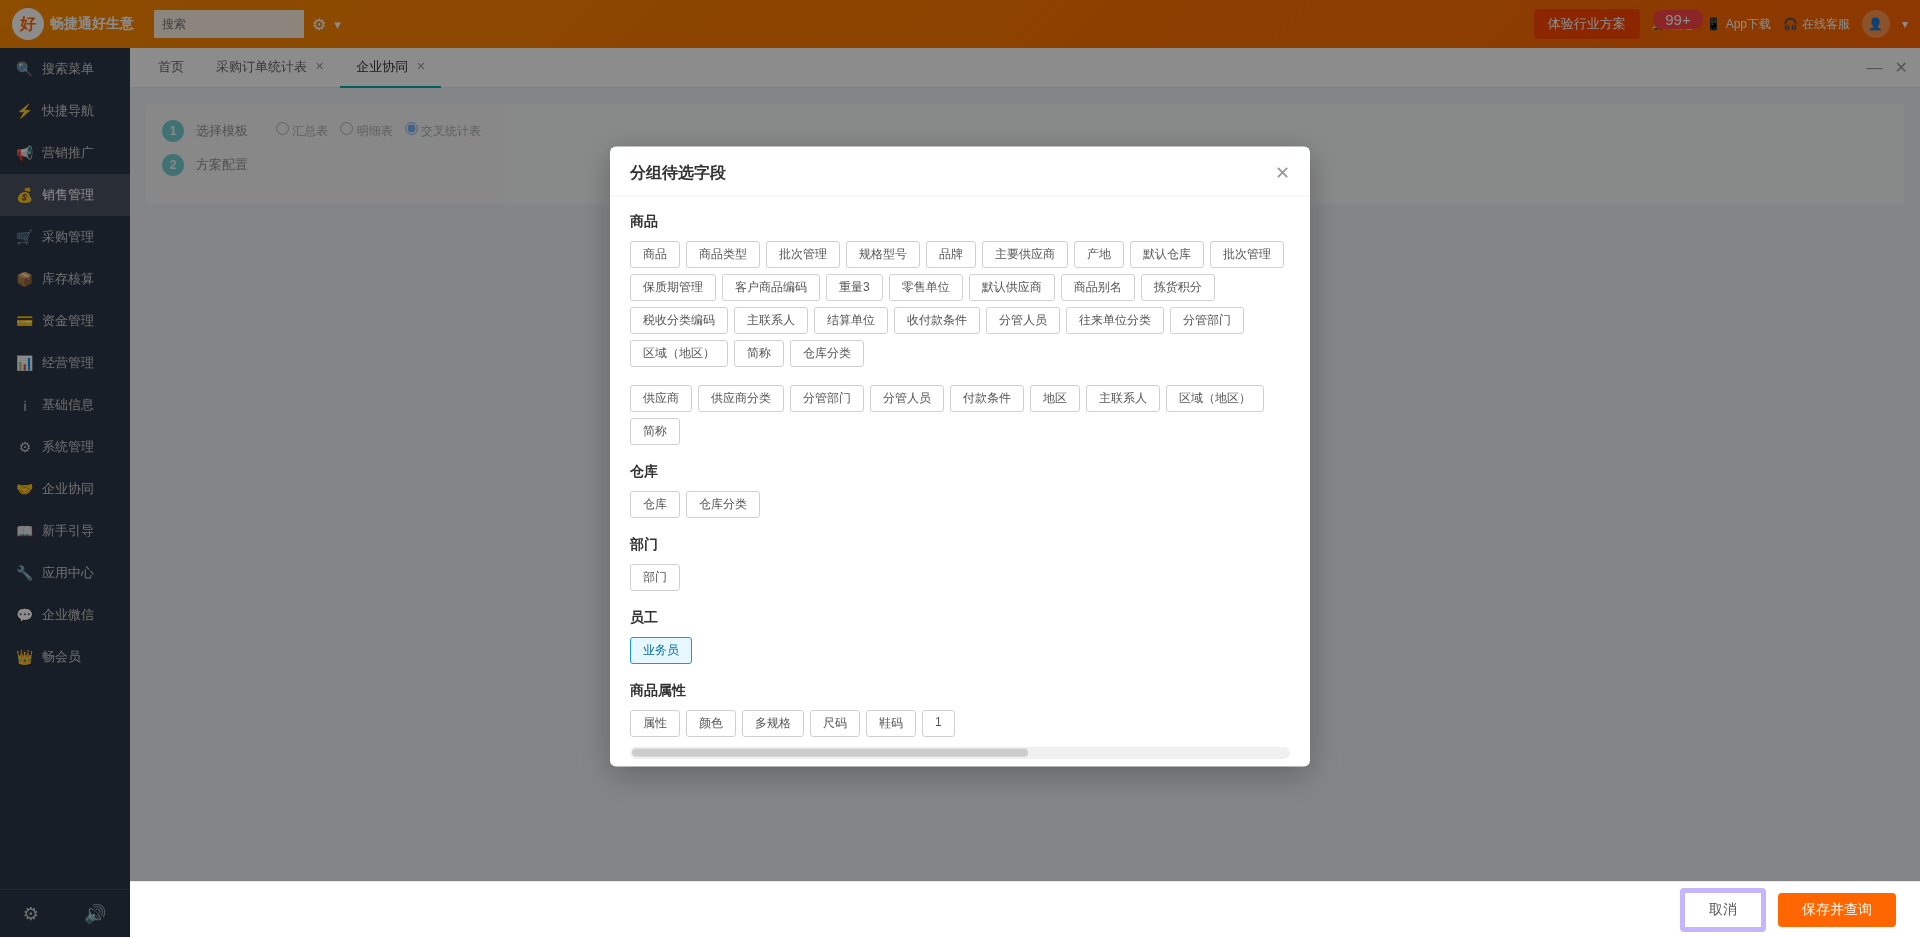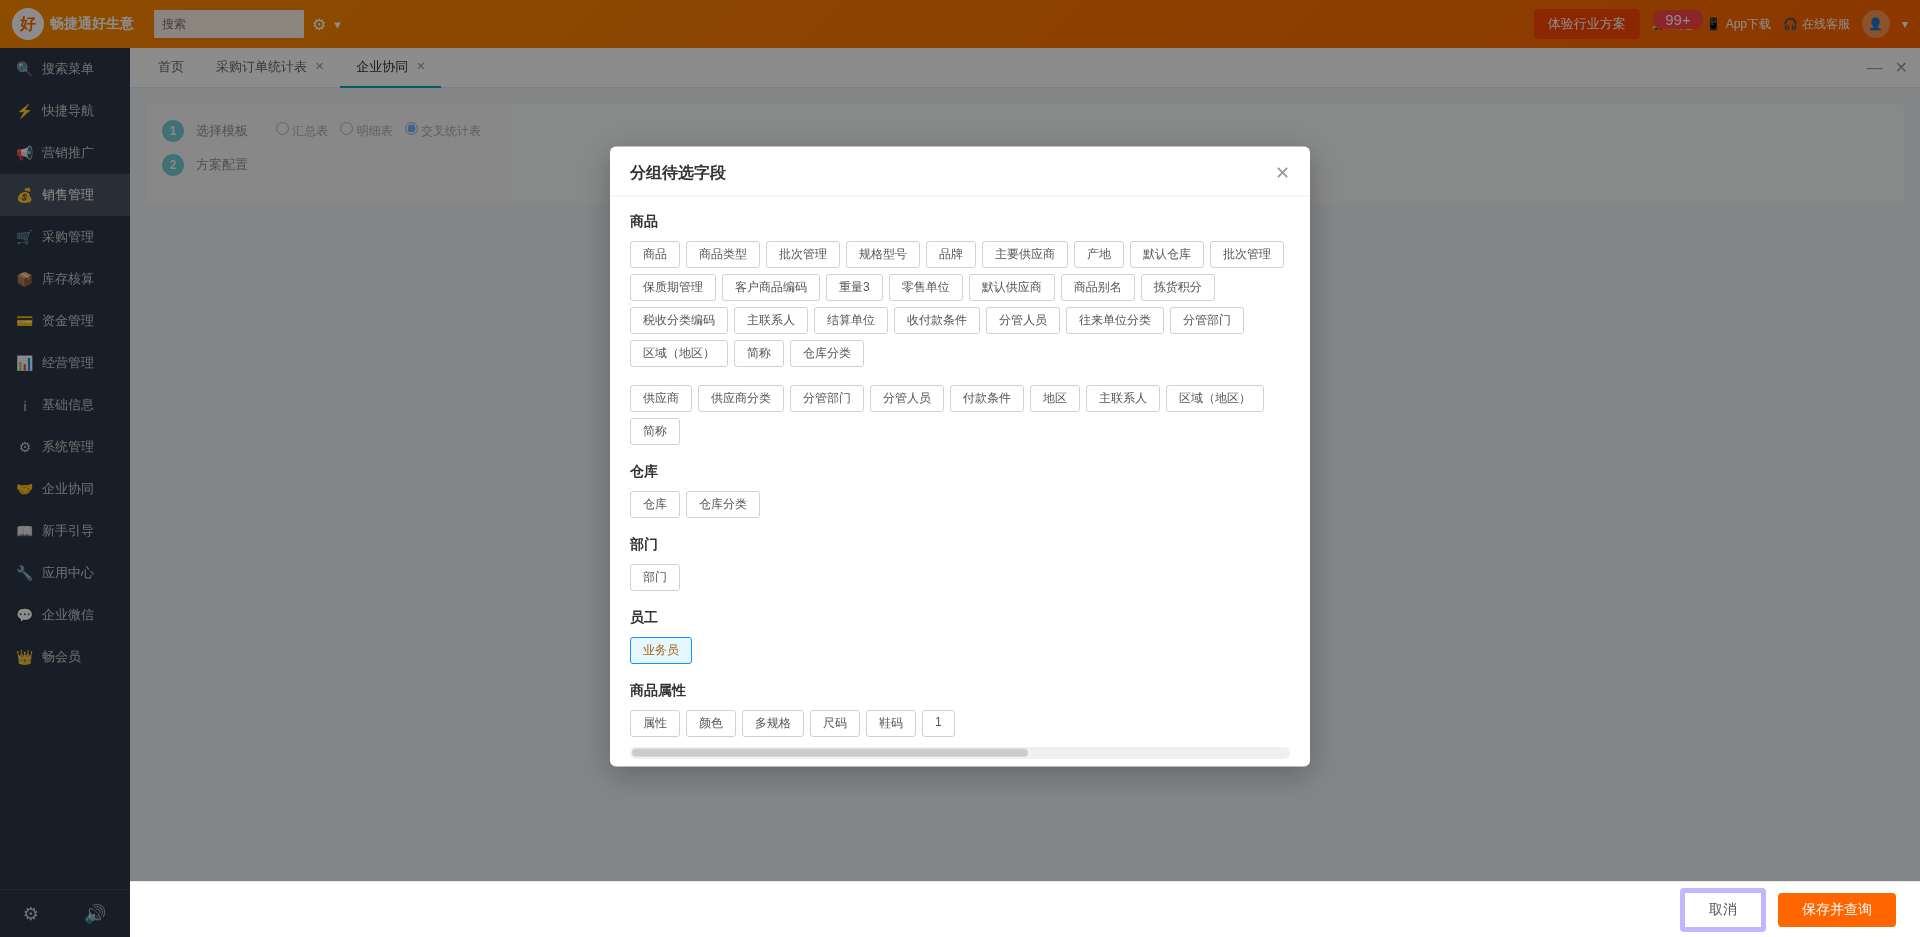--- a/index.html
+++ b/index.html
@@ -252,21 +252,21 @@
       border-radius: 3px;
       padding: 4px 12px;
       font-size: 12px;
       color: #555;
       cursor: pointer;
       background: white;
       white-space: nowrap;
     }
     .field-tag.highlight {
       border-color: #1890ff;
-      color: #a16207;
+      color: #0369a1;
       background: #e6f7ff;
     }
 
     
     .bg-content {
       background: white;
       border-radius: 4px;
       padding: 16px;
       margin-bottom: 12px;
     }

